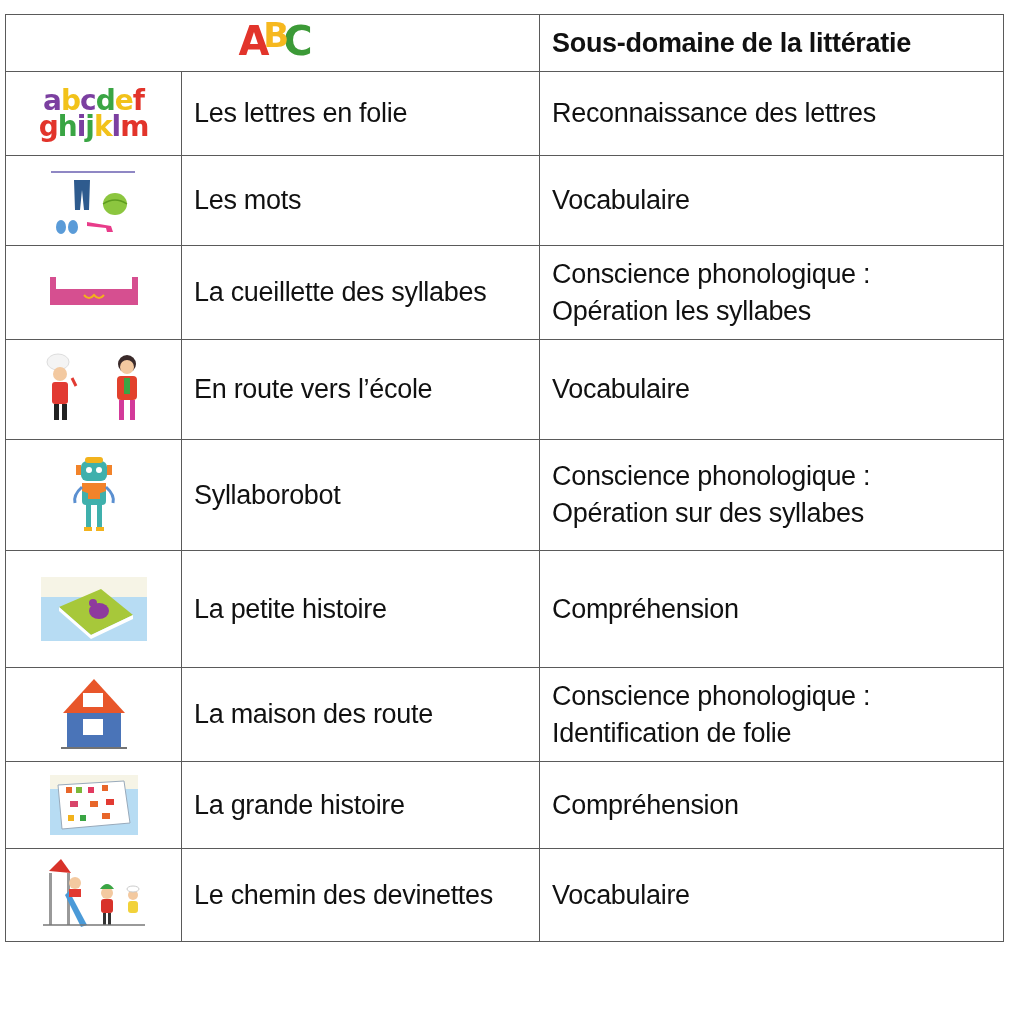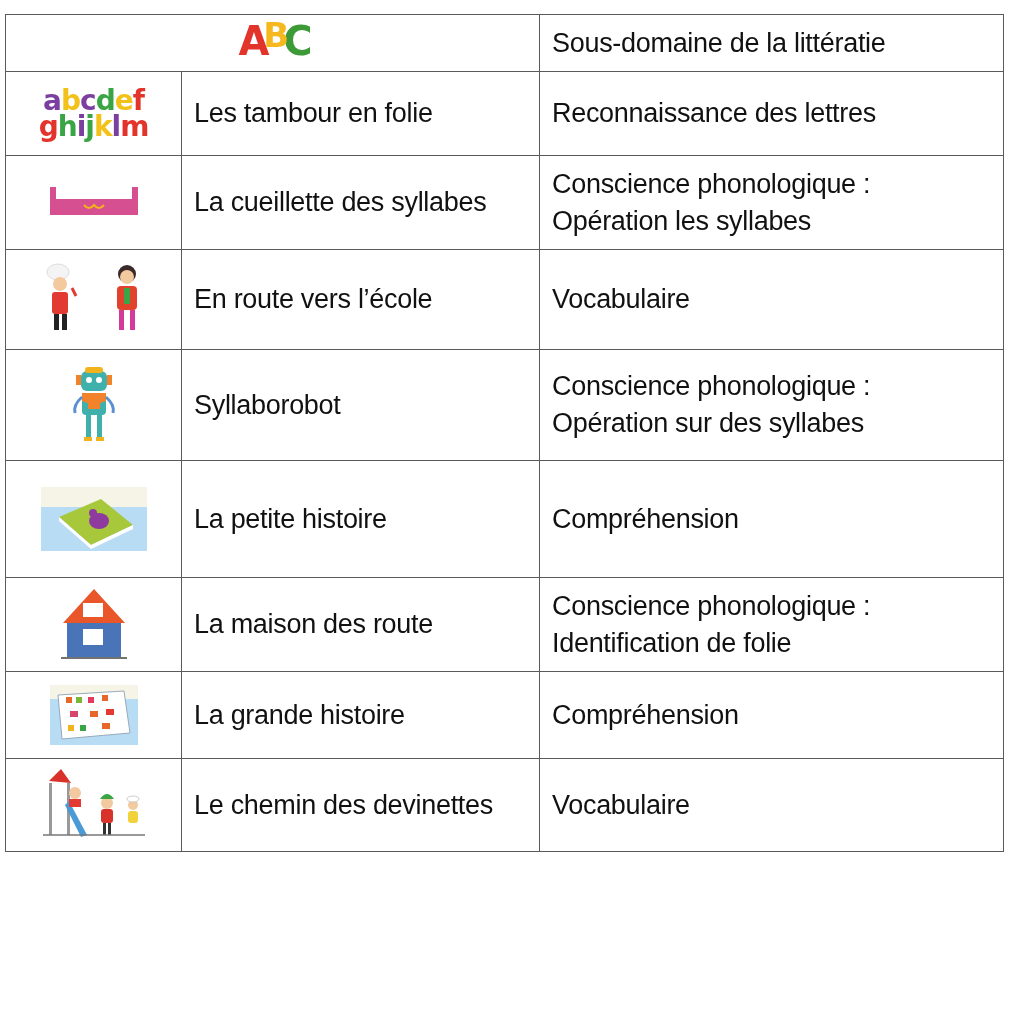--- a/index.html
+++ b/index.html
@@ -18,21 +18,21 @@
       vertical-align: middle;
       font-size: 27px;
       line-height: 37px;
       letter-spacing: -0.3px;
     }
     .tbl col.c1 { width: 176px; }
     .tbl col.c2 { width: 358px; }
     .tbl col.c3 { width: 464px; }
 
     .hdr-logo { text-align: center; height: 57px; }
-    .hdr-title { font-weight: normal; padding-left: 12px; font-size: 27px; }
+    .hdr-title { font-weight: bold; padding-left: 12px; font-size: 27px; }
     .name { padding-left: 12px; }
     .dom { padding-left: 12px; }
     .icon-cell { text-align: center; padding: 0; }
     .icon-cell svg { display: block; margin: 0 auto; }
 
     .logo { display: inline-flex; align-items: flex-end; height: 40px; font-family: "DejaVu Sans", sans-serif; font-weight: bold; font-size: 40px; line-height: 40px; letter-spacing: -6px; }
     .logo span { display: inline-block; }
     .logo .la { color: #e2342b; }
     .logo .lb { color: #f6b81f; position: relative; top: -6px; font-size: 34px; }
     .logo .lc { color: #3c9a37; }
@@ -66,26 +66,43 @@
     <td class="icon-cell">
       <div class="alpha">
         <div>
           <span style="color:#7b3fa0">a</span><span style="color:#f2c21a">b</span><span style="color:#7b3fa0">c</span><span style="color:#3aa544">d</span><span style="color:#f2c21a">e</span><span style="color:#e2342b">f</span>
         </div>
         <div>
           <span style="color:#e2342b">g</span><span style="color:#3aa544">h</span><span style="color:#7b3fa0">i</span><span style="color:#3aa544">j</span><span style="color:#f2c21a">k</span><span style="color:#7b3fa0">l</span><span style="color:#e2342b">m</span>
         </div>
       </div>
     </td>
-    <td class="name">Les tambour en folie</td>
+    <td class="name">Les lettres en folie</td>
     <td class="dom">
       <div>Reconnaissance des lettres</div>
     </td>
   </tr>
 
+  <tr style="height:90px">
+    <td class="icon-cell">
+      <svg width="90" height="78" viewBox="0 0 90 78">
+        <line x1="2" y1="10" x2="86" y2="10" stroke="#6a5fb0" stroke-width="1.5"></line>
+        <path d="M25 18 L41 18 L40 48 L35 48 L33 28 L31 48 L26 48 Z" fill="#2e5b8e"></path>
+        <ellipse cx="66" cy="42" rx="12" ry="11" fill="#8cc63f"></ellipse>
+        <path d="M54 42 Q66 34 78 42" stroke="#5e9c20" stroke-width="1.5" fill="none"></path>
+        <ellipse cx="12" cy="65" rx="5" ry="7" fill="#5a9bd8"></ellipse>
+        <ellipse cx="24" cy="65" rx="5" ry="7" fill="#5a9bd8"></ellipse>
+        <path d="M38 60 L62 64 L64 70 L58 70 L57 66 L38 64 Z" fill="#e83c8a"></path>
+      </svg>
+    </td>
+    <td class="name">Les mots</td>
+    <td class="dom">
+      <div>Vocabulaire</div>
+    </td>
+  </tr>
 
   <tr style="height:94px">
     <td class="icon-cell">
       <svg width="96" height="40" viewBox="0 0 96 40">
         <path d="M4 4 L10 4 L10 16 L86 16 L86 4 L92 4 L92 32 L4 32 Z" fill="#d64f90"></path>
         <path d="M38 22 Q43 28 48 22 Q53 28 58 22" stroke="#f2b21c" stroke-width="2" fill="none"></path>
       </svg>
     </td>
     <td class="name">La cueillette des syllabes</td>
     <td class="dom">

